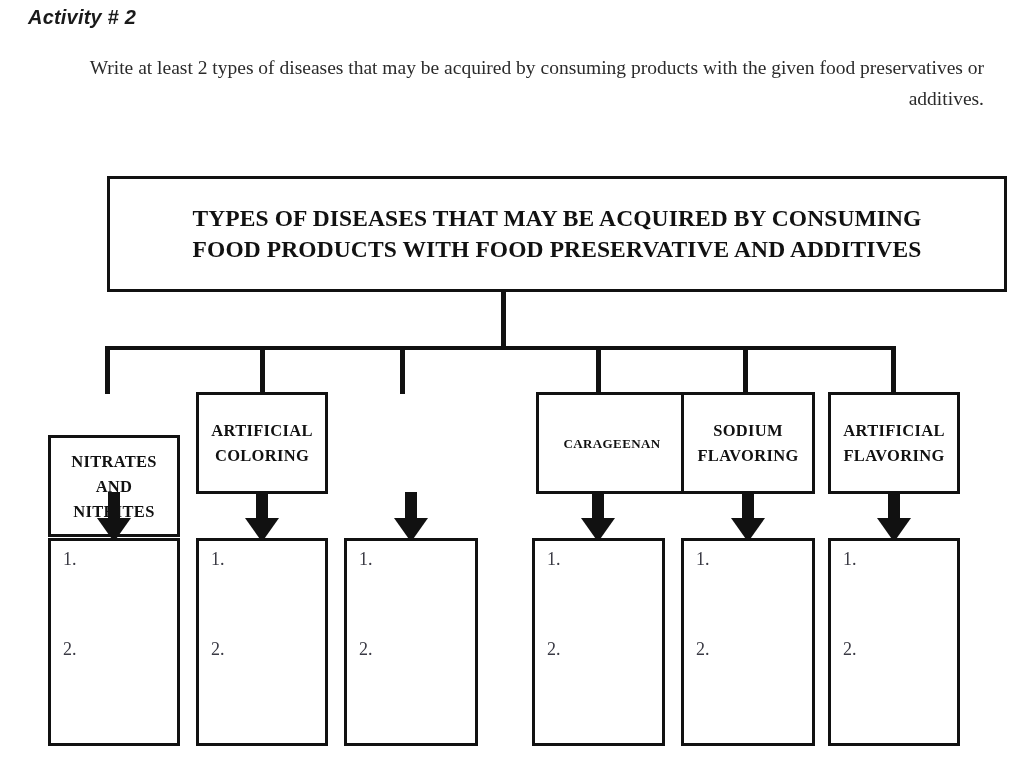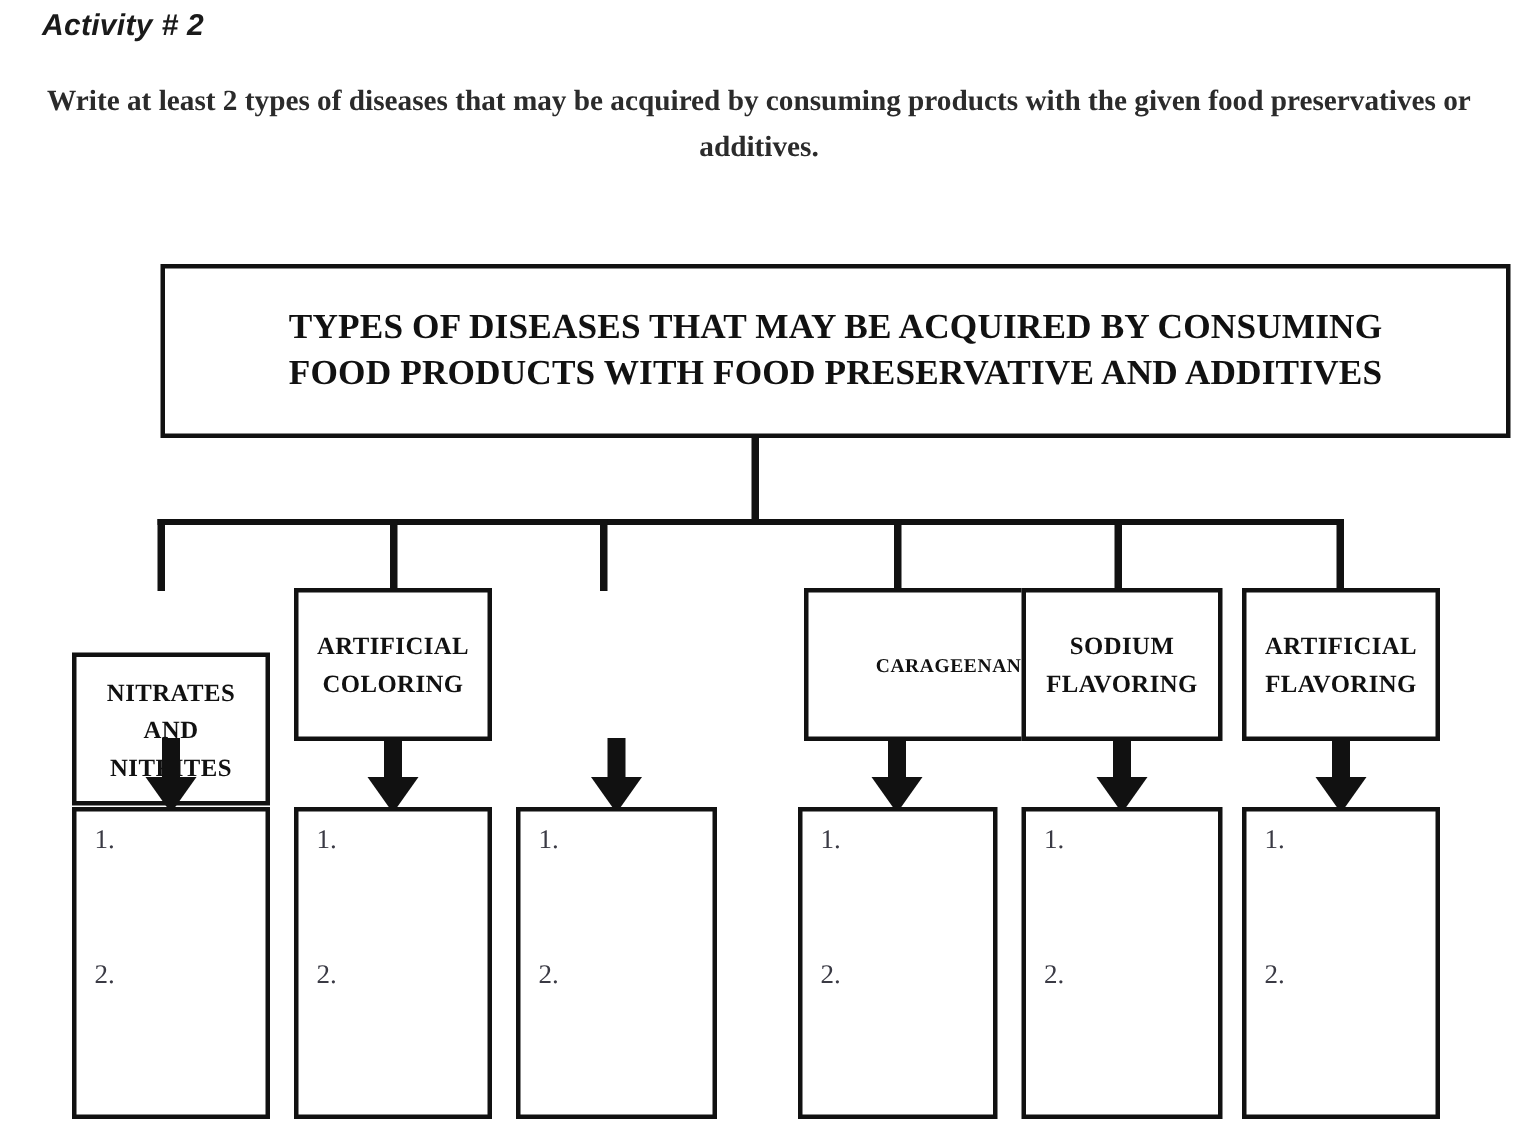--- a/index.html
+++ b/index.html
@@ -31,22 +31,21 @@
   }
   #activity-instructions {
     position: absolute;
     left: 28px;
     top: 52px;
     width: 956px;
     font-family: "Liberation Serif", serif;
     font-size: 19.5px;
     line-height: 31px;
     color: #2b2b2b;
-    text-align: center;
-    font-weight: bold;
+    text-align: right;
   }
 
   
   #diagram {
     position: absolute;
     left: 0;
     top: 0;
     width: 1024px;
     height: 765px;
   }
@@ -180,21 +179,21 @@
 
   <div class="node-box cat-box" style="left:48px; width:132px;margin-top:43px;">
     <span class="node-label">NITRATES
 AND
 NITRITES</span>
   </div>
   <div class="node-box cat-box" style="left:196px; width:132px;">
     <span class="node-label">ARTIFICIAL
 COLORING</span>
   </div>
-  <div class="node-box cat-box small-label" style="left:536px; width:152px;justify-content:flex-end;">
+  <div class="node-box cat-box small-label" style="left:536px; width:152px;">
     <span class="node-label">CARAGEENAN</span>
   </div>
   <div class="node-box cat-box" style="left:681px; width:134px;">
     <span class="node-label">SODIUM
 FLAVORING</span>
   </div>
   <div class="node-box cat-box" style="left:828px; width:132px;">
     <span class="node-label">ARTIFICIAL
 FLAVORING</span>
   </div>

